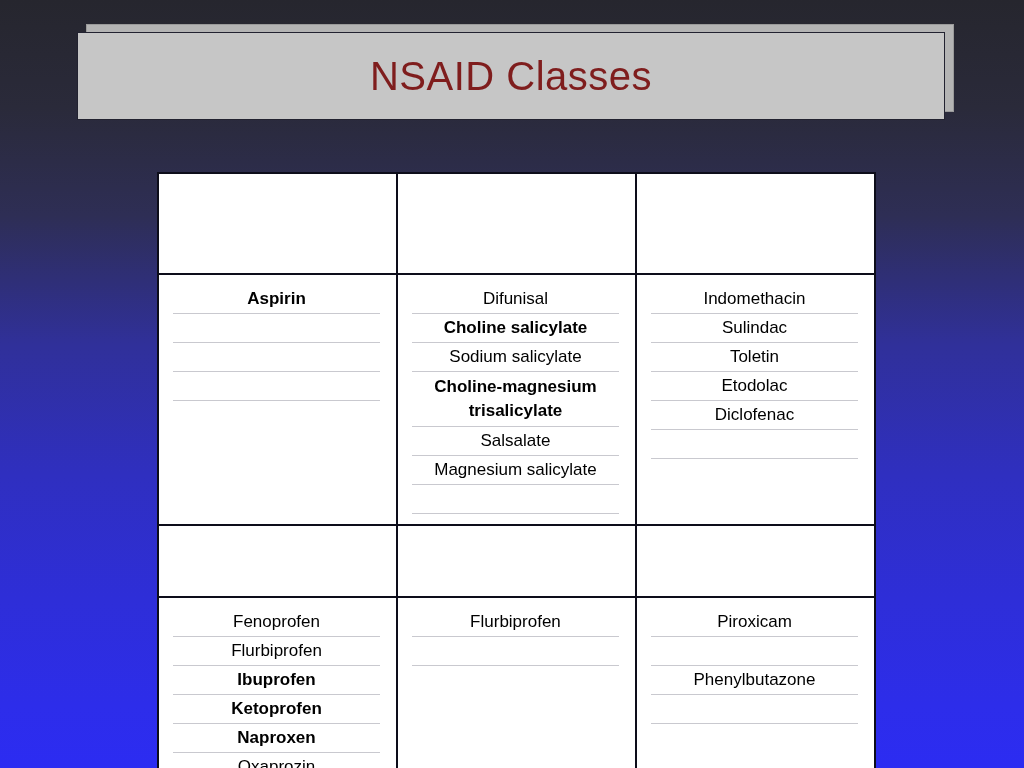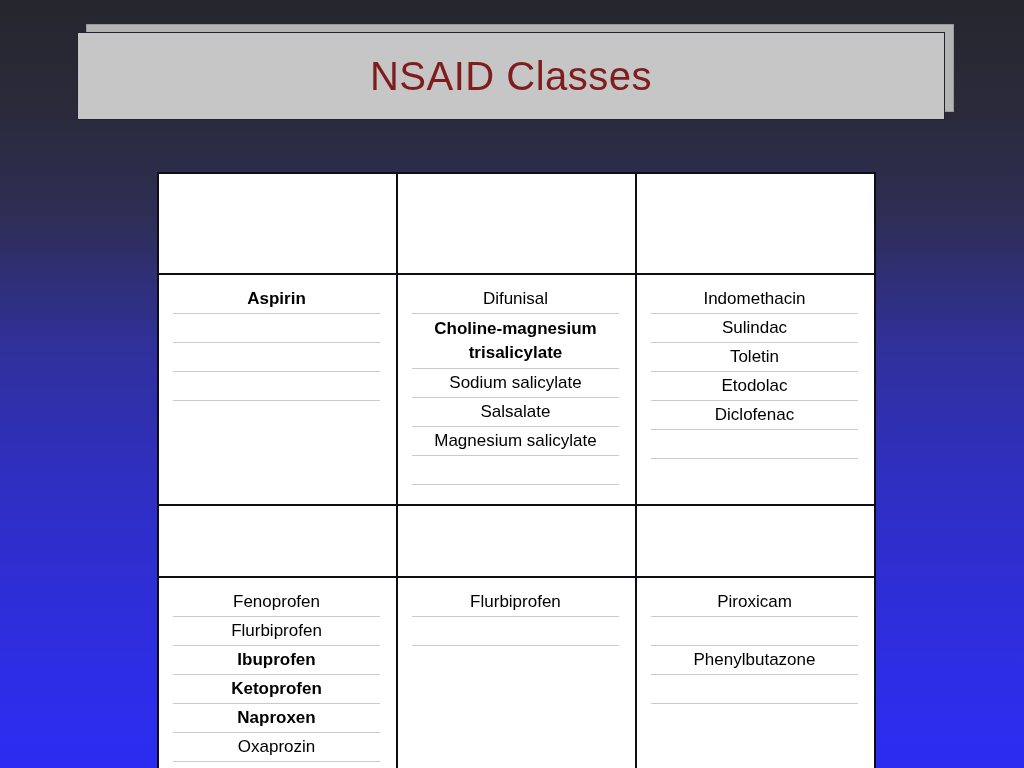--- a/index.html
+++ b/index.html
@@ -183,24 +183,27 @@
             </tbody>
           </table>
         </td>
         <td class="body-cell">
           <table class="inner">
             <tbody>
               <tr>
                 <td class="">Difunisal</td>
               </tr>
               <tr>
+                <td class="b">Choline salicylate</td>
+              </tr>
+              <tr>
+                <td class="">Sodium salicylate</td>
+              </tr>
+              <tr>
                 <td class="b tall">Choline-magnesium trisalicylate</td>
-              </tr>
-              <tr>
-                <td class="">Sodium salicylate</td>
               </tr>
               <tr>
                 <td class="">Salsalate</td>
               </tr>
               <tr>
                 <td class="">Magnesium salicylate</td>
               </tr>
               <tr>
                 <td class="empty">&nbsp;</td>
               </tr>

